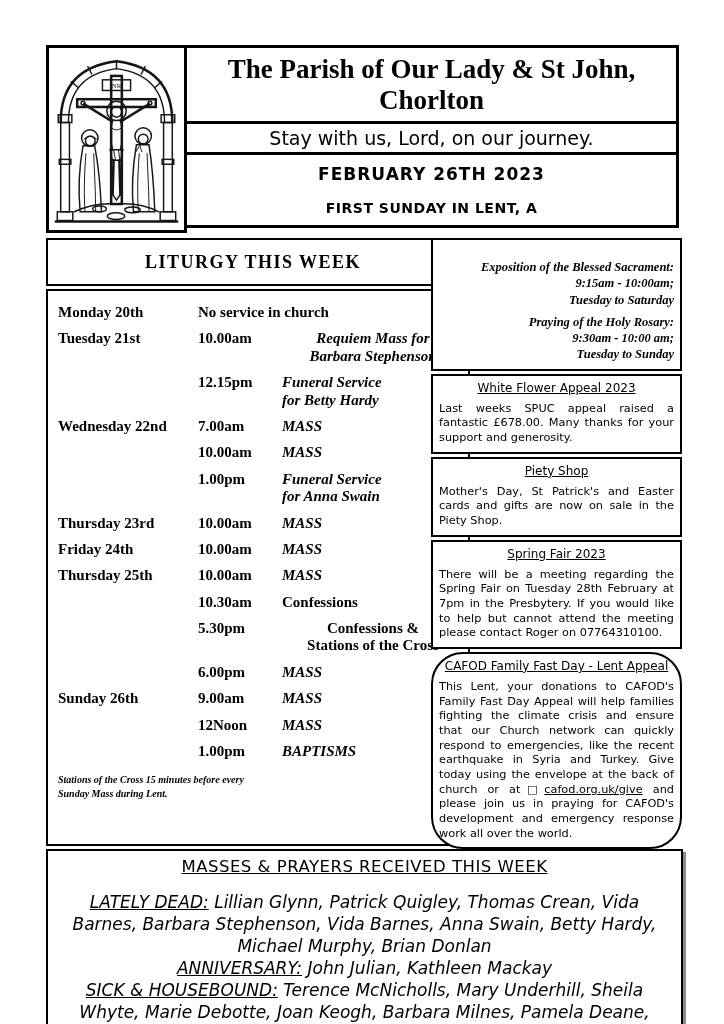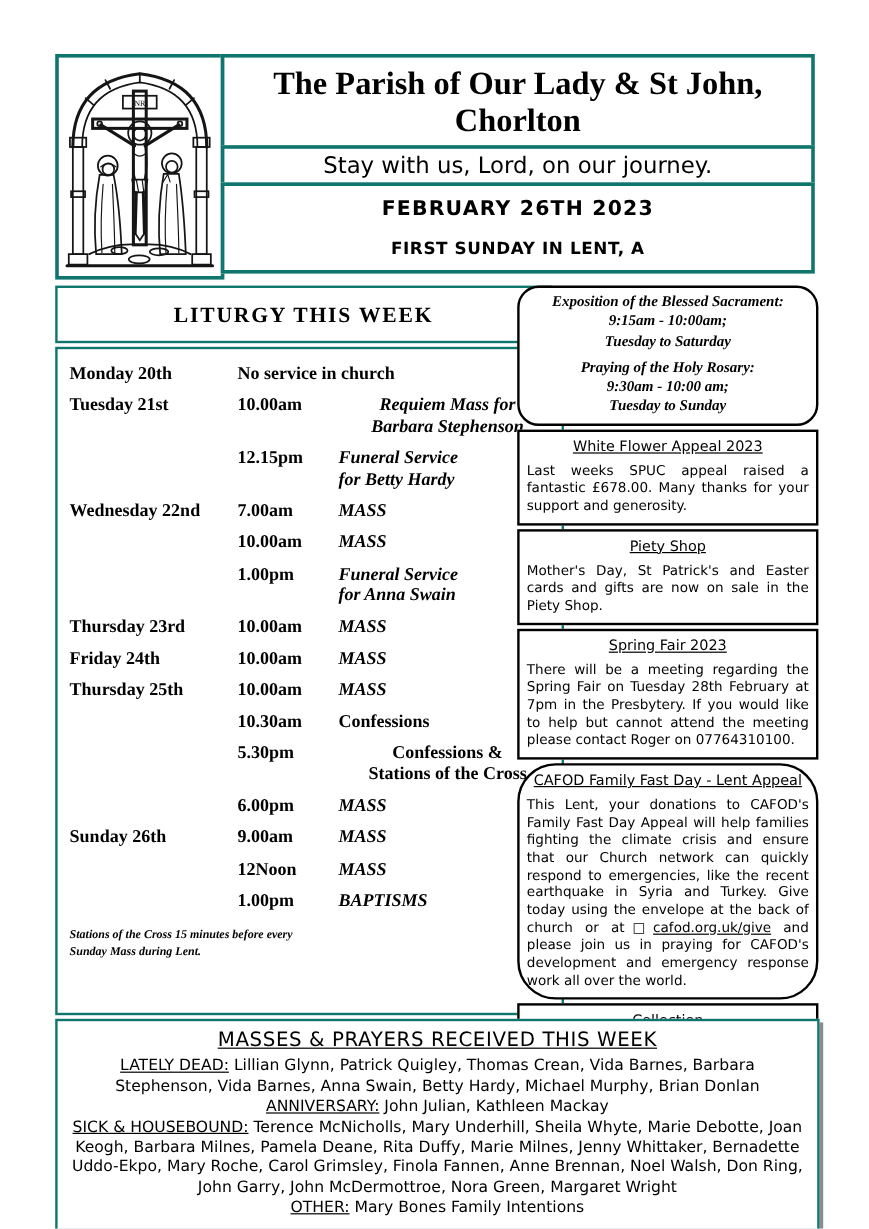--- a/index.html
+++ b/index.html
@@ -1,19 +1,19 @@
 <!DOCTYPE html>
 <html><head>
 <meta charset="utf-8">
 <style>
   * { box-sizing: border-box; margin: 0; padding: 0; }
   html, body { background: #ffffff; }
   body { width: 724px; font-family: "DejaVu Sans", sans-serif; color: #000; }
   .sheet { position: relative; width: 724px; height: 1024px; background: #fff; overflow: hidden; }
-  .bx { position: absolute; background: #fff; border: 2px solid #0f766e; }
+  .bx { position: absolute; background: #fff; border: 2px solid #000000; }
 
   
   #img-box { left: 46px; top: 45px; width: 141px; height: 188px; border-width: 3px; padding: 2px; }
   #img-box svg { width: 100%; height: 100%; display: block; }
   #title-box { left: 184px; top: 45px; width: 495px; height: 79px; border-width: 3px;
     display: flex; flex-direction: column; justify-content: center; text-align: center;
     font-family: "Liberation Serif", serif; font-weight: bold; font-size: 27px; line-height: 1.12; }
   #tagline-box { left: 184px; top: 121px; width: 495px; height: 34px; border-width: 3px;
     display: flex; align-items: center; justify-content: center; font-size: 19px; }
   #date-box { left: 184px; top: 152px; width: 495px; height: 76px; border-width: 3px;
@@ -33,32 +33,32 @@
   .lrow .desc { white-space: pre; }
   .desc.ital  { font-style: italic; }
   .desc.center{ text-align: center; }
   #stations-note { margin-top: 13px; font-style: italic;
     font-size: 10px; white-space: pre-line; line-height: 1.35; }
 
   
   #right-col { position: absolute; left: 431px; top: 238px; width: 251px; }
   .notice { border: 2px solid #000; background: #fff; margin-bottom: 3px; padding: 5px 6px 6px; }
   #exposition-box { min-height: 108px; font-family: "Liberation Serif", serif; font-weight: bold;
-    font-style: italic; text-align: center; font-size: 12.5px; line-height: 1.3; padding-top: 3px; border-radius: 18px; }
+    font-style: italic; text-align: right; font-size: 12.5px; line-height: 1.3; padding-top: 19px; }
   #exposition-box p { white-space: pre-line; }
   #exposition-box p + p { margin-top: 6px; }
   .ntitle { text-align: center; text-decoration: underline; font-size: 12px; margin-bottom: 7px; }
   .nbody  { font-size: 11.3px; line-height: 1.3; text-align: justify; }
   .nbody .u { text-decoration: underline; }
 
   
   #masses-box { left: 46px; top: 849px; width: 637px; min-height: 142px; border-width: 2px;
     box-shadow: 3px 3px 0 #8c8c8c; text-align: center; padding: 6px 12px 8px; }
-  #masses-heading { font-size: 16.5px; letter-spacing: .5px; text-decoration: underline; margin-bottom: 5px; }
-  .mentry { font-size: 13px; line-height: 1.3; }
+  #masses-heading { font-size: 16.5px; letter-spacing: .5px; text-decoration: underline; margin-bottom: 15px; }
+  .mentry { font-size: 17px; line-height: 1.3; font-style: italic; }
   .mlabel { text-decoration: underline; }
 
   svg .ln { stroke: #151515; fill: none; stroke-width: 1.5; stroke-linecap: round; }
   svg .thick { stroke-width: 2.6; }
   svg .thin { stroke-width: 1; }
 </style>
 </head>
 <body>
 
 <div class="sheet">

